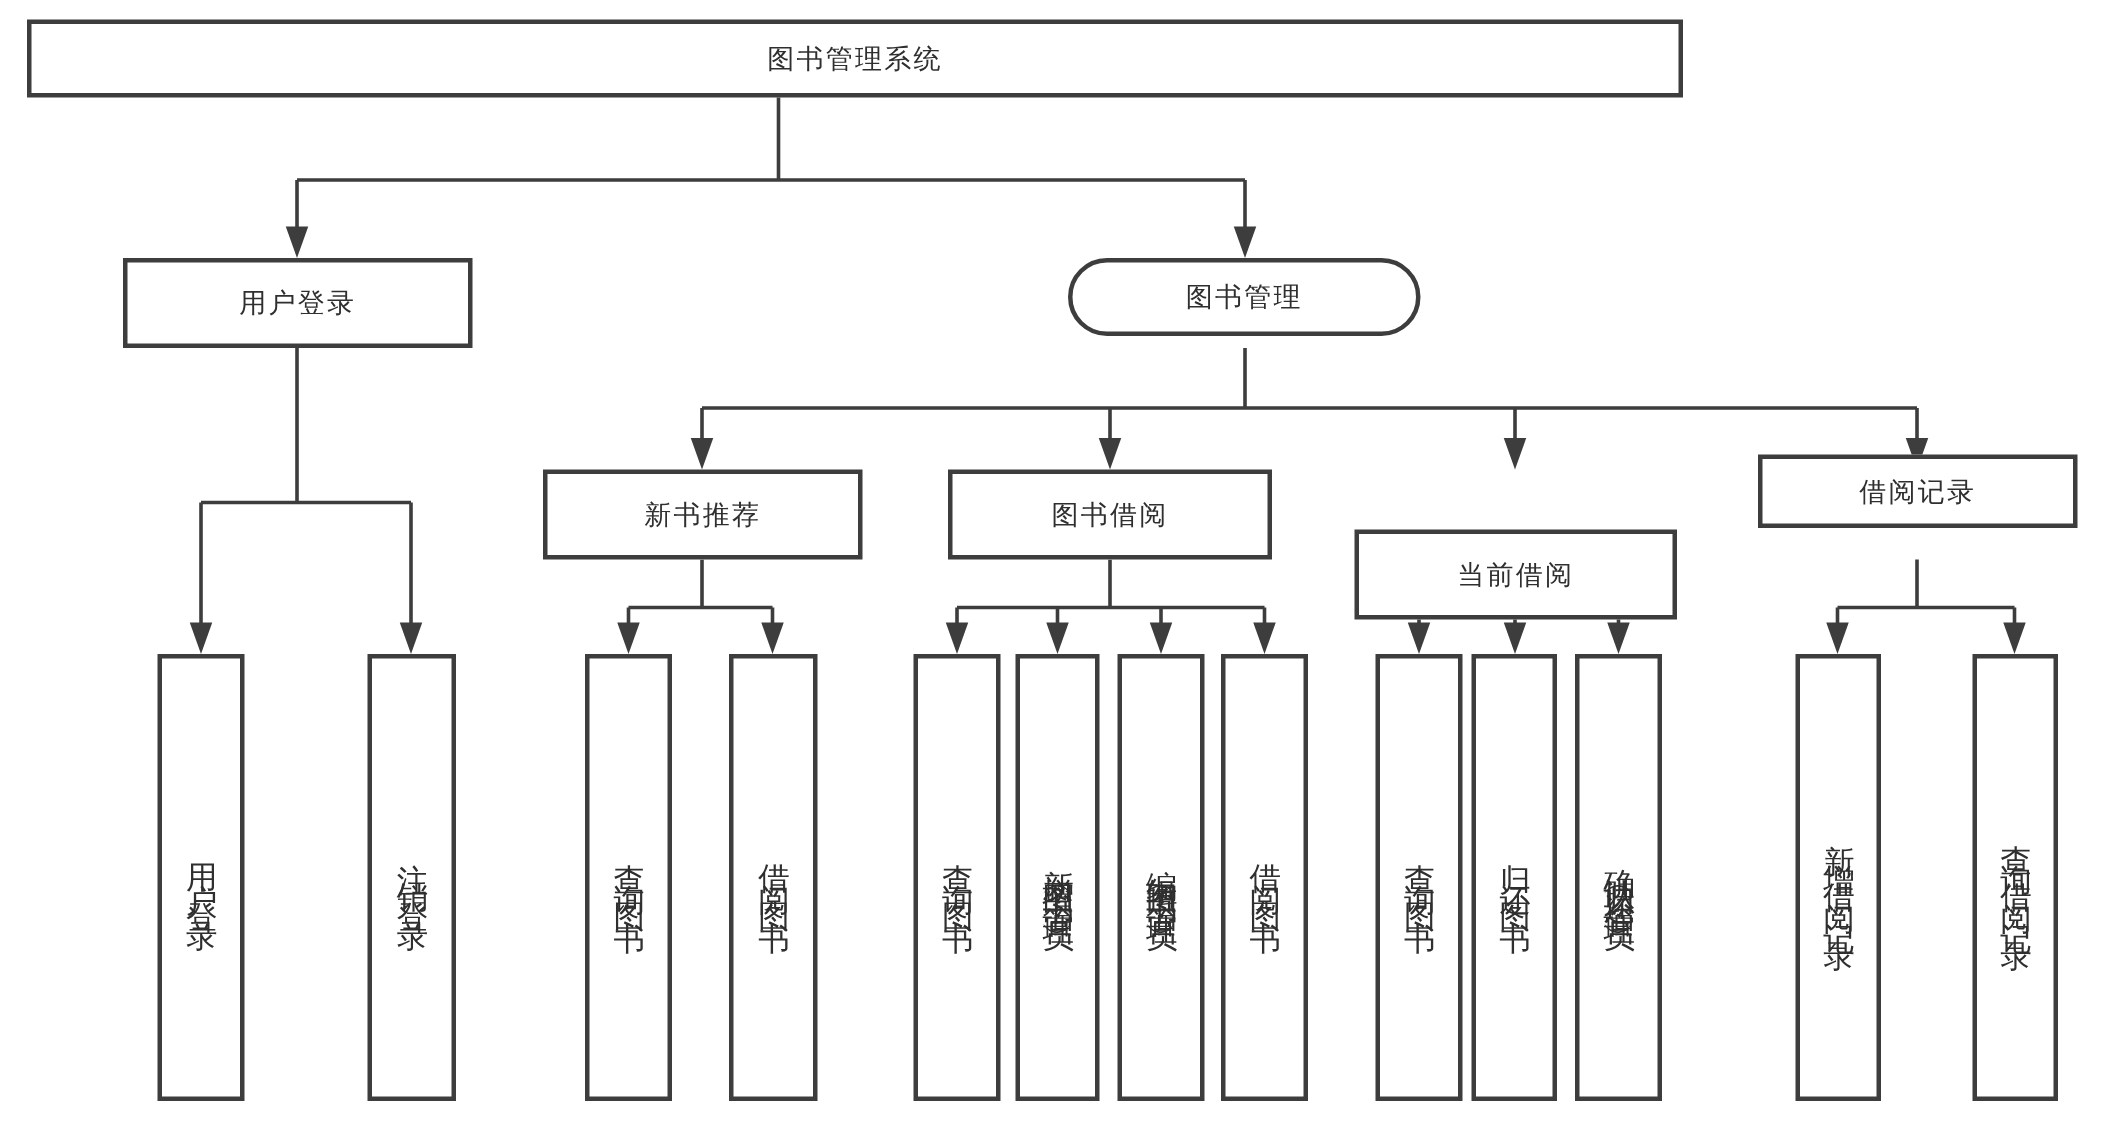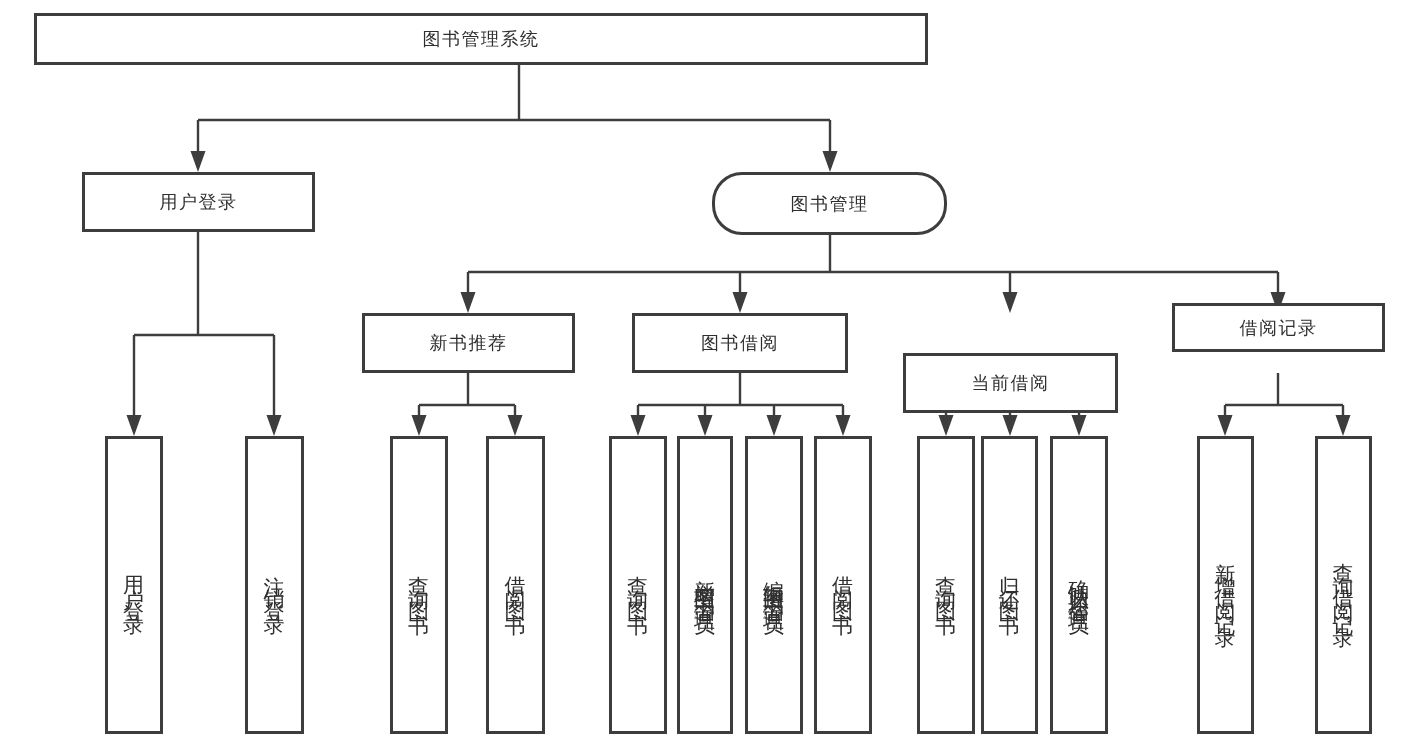--- a/index.html
+++ b/index.html
@@ -34,23 +34,23 @@
     font-size:18px;letter-spacing:1.5px;line-height:1;color:var(--text);
   }
   .v-label{
     writing-mode:vertical-lr;
     text-orientation:mixed;
     font-size:21px;line-height:1;color:var(--text);
   }
   .v-s{letter-spacing:13px;}
   .v-l{letter-spacing:5px;}
   
-  #n-root {left:18px;  top:13px;  width:894px;height:52px;margin-left:16px;}
+  #n-root {left:18px;  top:13px;  width:1104px;height:52px;}
   #n-l2-0 {left:82px;  top:172px; width:233px; height:60px;}
-  #n-l2-1 {left:712px; top:172px; width:235px; height:63px;border-radius:30px;}
+  #n-l2-1 {left:712px; top:172px; width:235px; height:52px;border-radius:30px;}
   #n-l3-0 {left:362px; top:313px; width:213px; height:60px;}
   #n-l3-1 {left:632px; top:313px; width:216px; height:60px;}
   #n-l3-2 {left:903px; top:313px; width:215px; height:60px;margin-top:40px;}
   #n-l3-3 {left:1172px;top:303px; width:213px; height:49px;}
   .leaf{top:436px;height:298px;}
   #lf-0 {left:105px; width:58px;}
   #lf-1 {left:245px; width:59px;}
   #lf-2 {left:390px; width:58px;}
   #lf-3 {left:486px; width:59px;}
   #lf-4 {left:609px; width:58px;}

